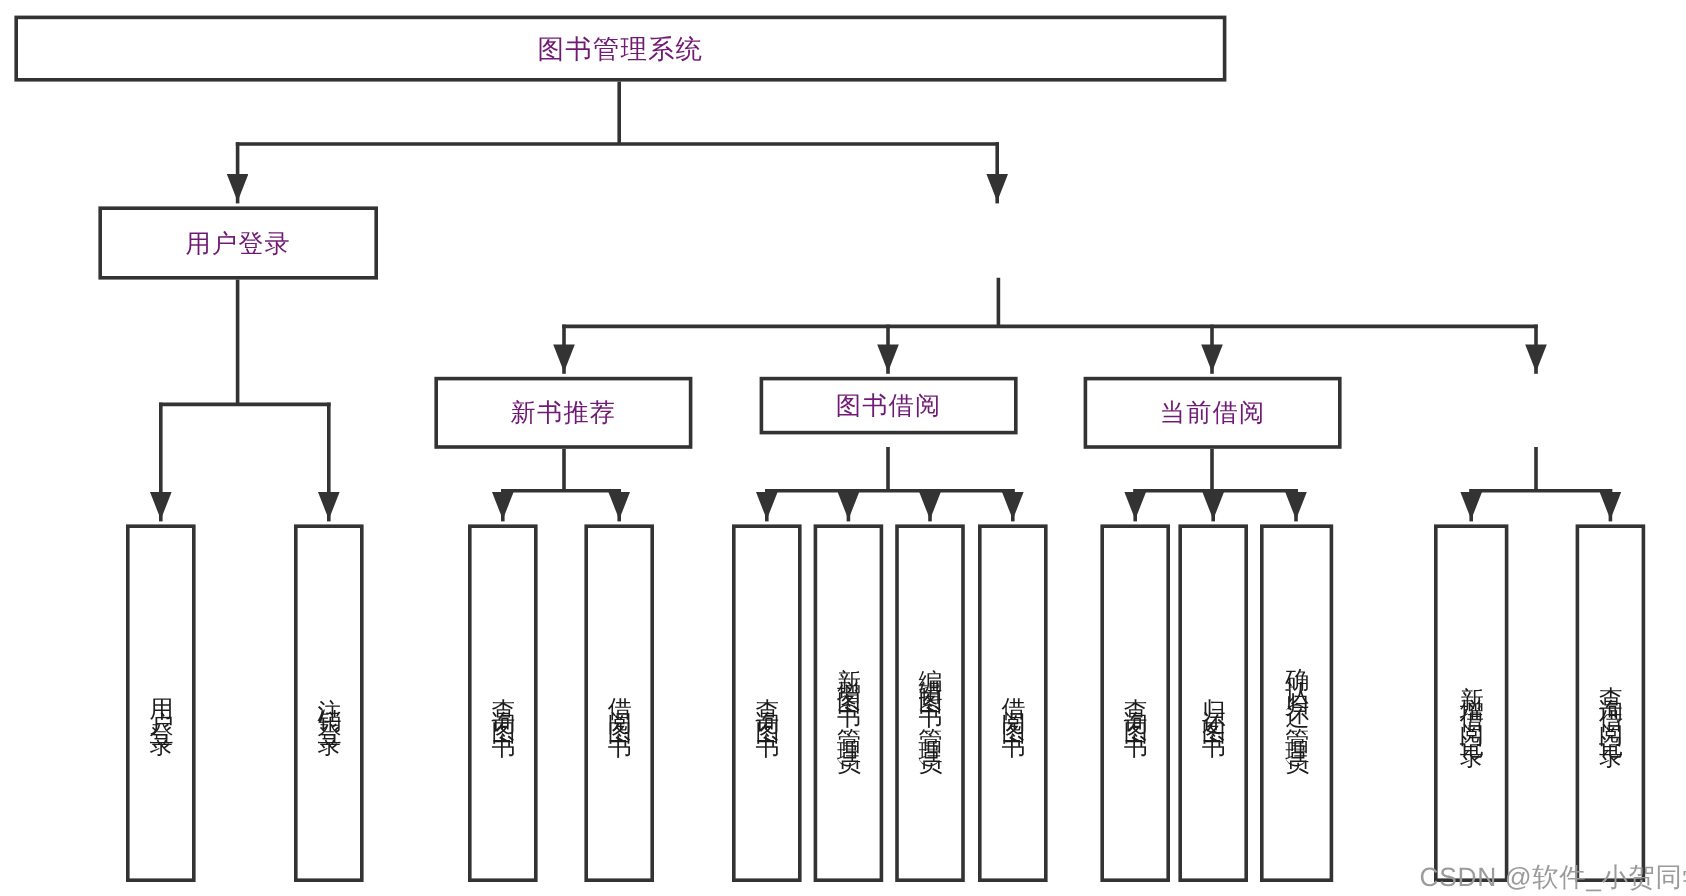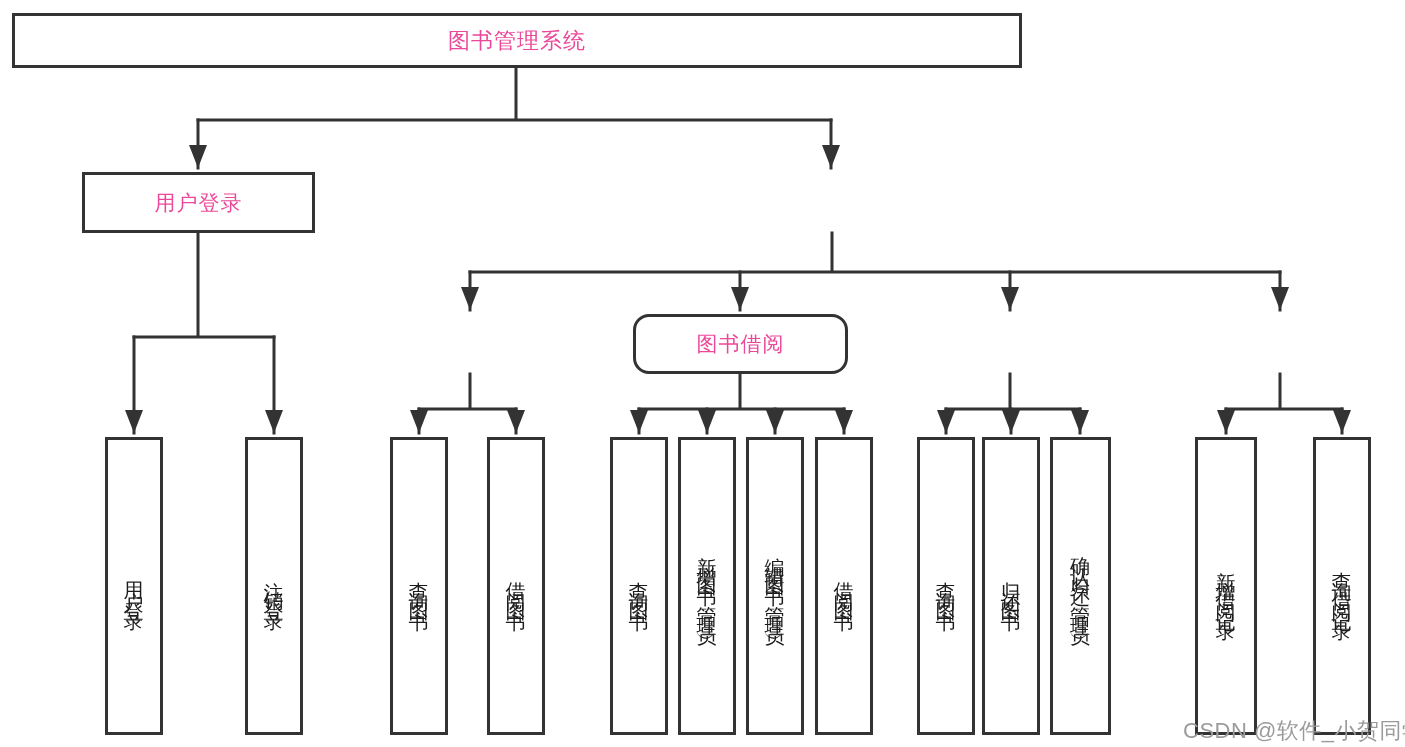--- a/index.html
+++ b/index.html
@@ -22,21 +22,21 @@
     z-index: 1;
   }
   .node {
     position: absolute;
     box-sizing: border-box;
     border: 3px solid #333333;
     background: #ffffff;
     display: flex;
     align-items: center;
     justify-content: center;
-    color: #ec4899;
+    color: #701a75;
     font-size: 21px;
     letter-spacing: 1px;
     z-index: 2;
     white-space: nowrap;
   }
   .node.root {
     font-size: 22px;
   }
   .vnode {
     position: absolute;
@@ -116,21 +116,23 @@
       <path d="M1280,374 V409 M1226,409 H1342"></path>
       <path d="M1226,409 V433" marker-end="url(#arw)"></path>
       <path d="M1342,409 V433" marker-end="url(#arw)"></path>
     </g>
   </svg>
 
   <div class="node root" style="left:12px; top:13px; width:1010px; height:55px;">图书管理系统</div>
 
   <div class="node" style="left:82px; top:172px; width:233px; height:61px;">用户登录</div>
 
-  <div class="node" style="left:633px; top:314px; width:215px; height:60px;border-radius:16px;">图书借阅</div>
+  <div class="node" style="left:362px; top:314px; width:215px; height:60px;">新书推荐</div>
+  <div class="node" style="left:633px; top:314px; width:215px; height:48px;">图书借阅</div>
+  <div class="node" style="left:903px; top:314px; width:215px; height:60px;">当前借阅</div>
 
   <div class="vnode" style="left:105px;">
     <span class="vtext">用户登录</span>
   </div>
   <div class="vnode" style="left:245px;">
     <span class="vtext">注销登录</span>
   </div>
 
   <div class="vnode" style="left:390px;">
     <span class="vtext">查询图书</span>

